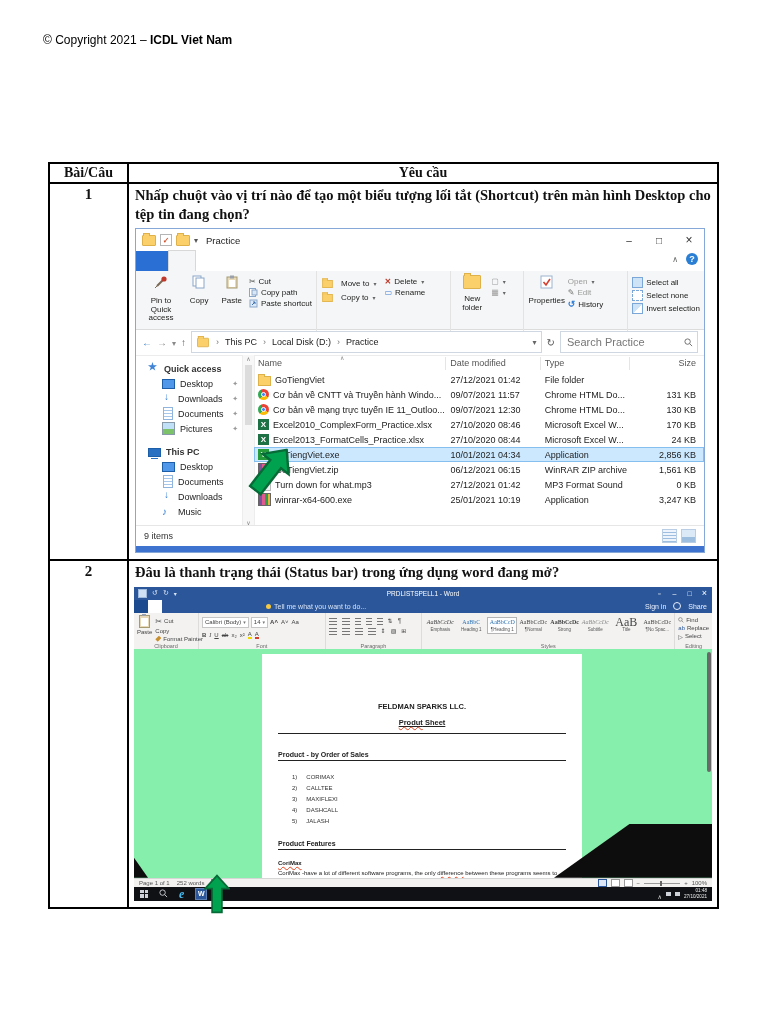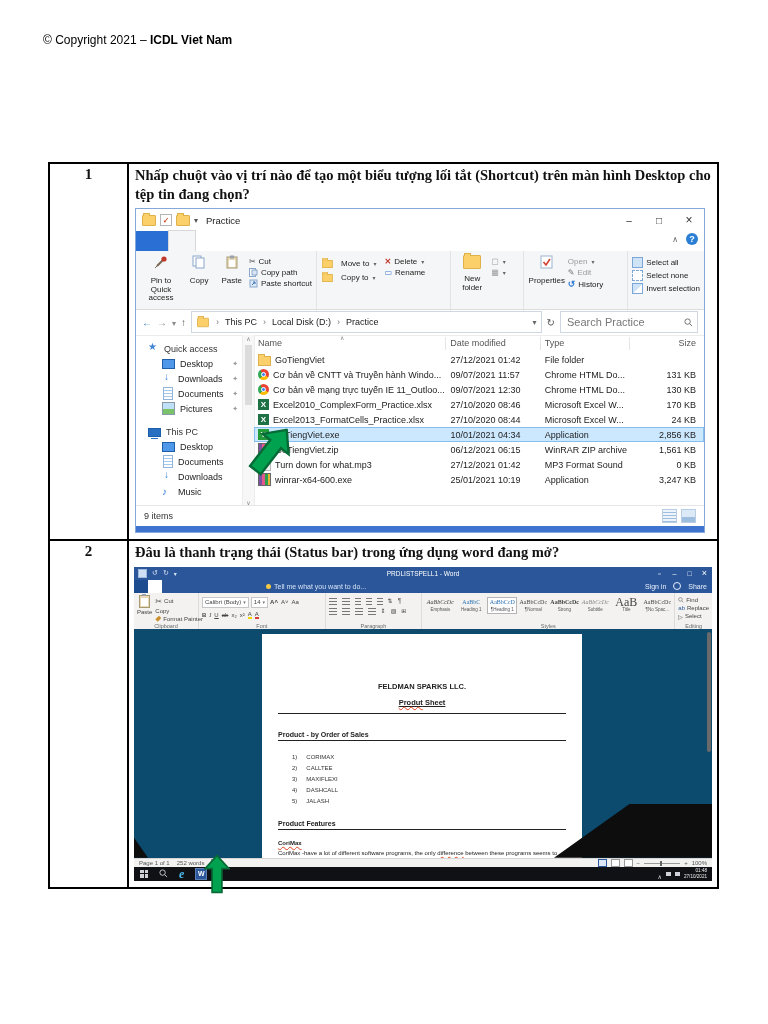--- a/index.html
+++ b/index.html
@@ -68,21 +68,21 @@
   .crumbbar{flex:1;height:20px;border:1px solid #cfd8e2;display:flex;align-items:center;padding:0 4px;background:#fff}
   .crumb{color:#222;cursor:default}
   .crumb::before{content:"\203A";margin:0 6px;color:#777}
   .crumb-dd{margin-left:auto}.crumb-dd::after{content:"\25BE";color:#666;font-size:8px}
   .refresh::after{content:"\21BB";color:#555;font-size:10px}
   .xsearch{width:128px;height:20px;border:1px solid #cfd8e2;display:flex;align-items:center;background:#fff;padding:0 4px}
   .xsearch input{border:none;outline:none;flex:1;font-size:11px;min-width:0;font-family:inherit;color:#333;background:transparent}
   .xsearch input::placeholder{color:#777}
   .xnav{position:absolute;left:0;top:126px;width:106px;bottom:26px;overflow:hidden;padding-top:6px}
   .nav-item{display:flex;align-items:center;height:15px;padding-left:26px;position:relative;color:#222}
-  .nav-item.section{padding-left:12px;font-weight:normal;color:#333}
+  .nav-item.section{padding-left:12px;font-weight:bold;color:#333}
   .nav-item.gap{margin-top:8px}
   .nav-item .pinm{display:none}
   .nav-item.pinned .pinm{display:block;position:absolute;right:4px;color:#999;font-size:7px}
   .nav-item.pinned .pinm::after{content:"\2726"}
   .ni{width:11px;height:11px;margin-right:5px;position:relative;flex:none;display:inline-block}
   .ni.ic-star::after{content:"\2605";color:#3f84d6;font-size:10px;position:absolute;top:-2px}
   .ni.ic-desktop{background:#4f97e8;border:1px solid #1d5ea8;height:8px;margin-top:1px}
   .ni.ic-pc{background:#2a70c2;border:1px solid #1d5ea8;height:7px;margin-top:1px}
   .ni.ic-pc::after{content:"";position:absolute;left:2px;right:2px;bottom:-3px;height:1px;background:#2a70c2}
   .ni.ic-download::after{content:"\2193";color:#2f7cd6;font-weight:bold;font-size:10px;position:absolute;top:-2px;left:2px}
@@ -168,21 +168,21 @@
   .stychip{width:28px;margin-right:1px;text-align:center;border:1px solid transparent;padding:1px 0}
   .stychip.selected{border-color:#b5b5b5;background:#fdfdfd}
   .stychip .sample{display:block;font-family:"Liberation Serif",serif;font-size:6px;line-height:7px;color:#444}
   .stychip.blue .sample{color:#2e74b5}
   .stychip.it .sample{font-style:italic}
   .stychip.bd .sample{font-weight:bold}
   .stychip.gray .sample{color:#8a8a8a;font-style:italic}
   .stychip.big .sample{font-size:12px}
   .stychip .slabel{display:block;font-size:4.5px;color:#555;margin-top:1px;white-space:nowrap;overflow:hidden}
   .wedit-col{display:flex;flex-direction:column;gap:2px;padding-top:2px}
-  .wdoc{position:absolute;left:0;right:0;top:62px;height:229px;background:#0c4a6e;overflow:hidden}
+  .wdoc{position:absolute;left:0;right:0;top:62px;height:229px;background:#86efac;overflow:hidden}
   .wpage{position:absolute;left:128px;width:320px;top:5px;bottom:0;background:#fff;padding:48px 16px 0 16px;box-sizing:border-box;
          font-size:6px;color:#222}
   .wp-company{text-align:center;font-weight:bold;font-size:7.5px}
   .wp-sub{text-align:center;font-weight:bold;font-size:7.5px;margin-top:7px;text-decoration:underline}
   .misspell{text-decoration:underline wavy #e2431f;text-decoration-thickness:1px}
   .wp-rule{border-bottom:1.5px solid #222;margin-top:6px}
   .wp-h{font-weight:bold;font-size:7px;border-bottom:1.5px solid #222;padding-bottom:2px;margin-top:17px}
   .wp-list{margin-top:11px;padding-left:14px}
   .wp-li{display:flex;gap:9px;height:11px;align-items:center;font-size:6px;color:#333}
   .wp-h2{font-weight:bold;font-size:7px;border-bottom:1.5px solid #222;padding-bottom:2px;margin-top:13px}
@@ -221,20 +221,24 @@
     <span>Copyright 2021 –</span>
     <b>ICDL Viet Nam</b>
   </div>
 
   <div class="doc-title">
     <br>
   </div>
 
   <table class="qtable">
     <tbody>
+        <tr>
+      <th style="width:86px">Bài/Câu</th>
+      <th>Yêu cầu</th>
+    </tr>
 
     <tr>
       <td class="num">1</td>
       <td class="content">
         <p class="question">Nhấp chuột vào vị trí nào để tạo một biểu tượng lối tắt (Shortcut) trên màn hình Desktop cho tệp tin đang chọn?</p>
 
         <div class="xp">
 
           <div class="xp-title">
             <span class="qat">

